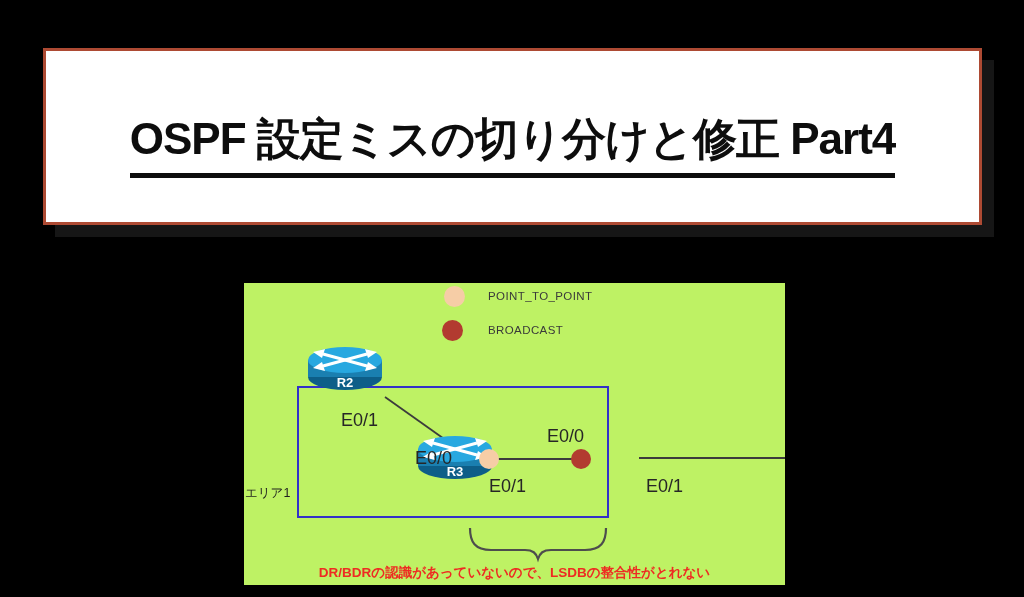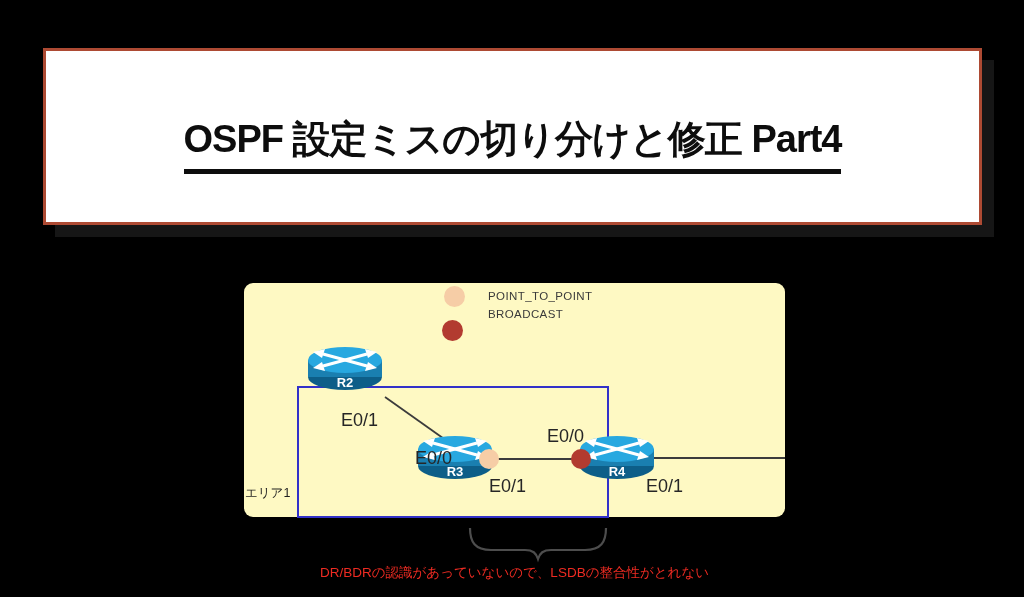--- a/index.html
+++ b/index.html
@@ -4,33 +4,33 @@
 <style>
   html,body{margin:0;padding:0;background:#000;}
   .stage{position:relative;width:1024px;height:597px;background:#000;overflow:hidden;
          font-family:"Liberation Sans","DejaVu Sans",sans-serif;}
 
   
   .title-box{position:absolute;left:43px;top:48px;width:933px;height:171px;
              background:#ffffff;border:3px solid #ad4a33;
              box-shadow:12px 12px 0 0 #161616;
              display:flex;align-items:center;justify-content:center;}
-  .title-text{font-size:38px;font-weight:bold;color:#0d0d0d;white-space:nowrap;
+  .title-text{font-size:44px;font-weight:bold;color:#0d0d0d;white-space:nowrap;
               letter-spacing:-1px;padding-bottom:4px;border-bottom:5px solid #0d0d0d;
               margin-top:14px;}
 
   
-  .panel{position:absolute;left:244px;top:283px;width:541px;height:234px;background:#fef9c3;border-radius:9px;}
+  .panel{position:absolute;left:244px;top:283px;width:541px;height:302px;background:#bef264;}
 
   .legend-dot{position:absolute;width:21px;height:21px;border-radius:50%;}
   .dot-p2p{left:200px;top:3px;background:#f6cda6;}
   .dot-bcast{left:198px;top:37px;background:#b23b30;}
   .legend-label{position:absolute;font-size:11.5px;color:#3a3a3a;letter-spacing:.4px;}
   .lbl-p2p{left:244px;top:7px;}
-  .lbl-bcast{left:244px;top:25px;}
+  .lbl-bcast{left:244px;top:41px;}
 
   .area-rect{position:absolute;left:53px;top:103px;width:308px;height:128px;
              border:2px solid #3231c9;}
 
   .layer{position:absolute;left:0;top:0;width:541px;height:302px;pointer-events:none;}
 
   .router{position:absolute;width:76px;height:46px;}
   .router-r2{left:63px;top:63px;}
   .router-r3{left:173px;top:152px;text-align:center;}
   .router-r4{left:335px;top:152px;}
@@ -38,21 +38,21 @@
   .if-label{position:absolute;font-size:18px;color:#262626;white-space:nowrap;}
   .if-r2-e01{left:97px;top:127px;}
   .if-r3-e00{left:171px;top:165px;}
   .if-r3-e01{left:245px;top:193px;}
   .if-r4-e00{left:303px;top:143px;}
   .if-r4-e01{left:402px;top:193px;}
 
   .area-label{position:absolute;left:1px;top:202px;font-size:12.5px;color:#1e1e1e;}
 
   .caption{position:absolute;left:0;top:281px;width:541px;text-align:center;
-           font-size:13.5px;font-weight:normal;color:#ee2b22;white-space:nowrap;}
+           font-size:13.5px;font-weight:bold;color:#ee2b22;white-space:nowrap;}
 </style>
 </head>
 <body>
 
 <div class="stage">
 
   <div class="title-box">
     <span class="title-text">OSPF 設定ミスの切り分けと修正 Part4</span>
   </div>
 
@@ -97,36 +97,20 @@
           <line x1="16" y1="8" x2="60" y2="20"></line>
             <line x1="60" y1="8" x2="16" y2="20"></line>
         </g>
         <polygon points="6,6 18,3 15,12" fill="#fff"></polygon>
           <polygon points="70,22 58,25 61,16" fill="#fff"></polygon>
         <polygon points="70,6 58,3 61,12" fill="#fff"></polygon>
           <polygon points="6,22 18,25 15,16" fill="#fff"></polygon>
         <text x="38" y="41" text-anchor="middle" font-size="13" font-weight="bold" fill="#ffffff">R3</text>
       </svg>
     </div>
-    <div class="router router-r4">
-      <svg viewBox="0 0 76 46">
-        <ellipse cx="38" cy="31" rx="37" ry="13" fill="#0d5e88"></ellipse>
-        <rect x="1" y="14" width="74" height="17" fill="#1a7fb0"></rect>
-        <ellipse cx="38" cy="14" rx="37" ry="13" fill="#28a8e0"></ellipse>
-        <g stroke="#fff" stroke-width="3">
-          <line x1="16" y1="8" x2="60" y2="20"></line>
-            <line x1="60" y1="8" x2="16" y2="20"></line>
-        </g>
-        <polygon points="6,6 18,3 15,12" fill="#fff"></polygon>
-          <polygon points="70,22 58,25 61,16" fill="#fff"></polygon>
-        <polygon points="70,6 58,3 61,12" fill="#fff"></polygon>
-          <polygon points="6,22 18,25 15,16" fill="#fff"></polygon>
-        <text x="38" y="41" text-anchor="middle" font-size="13" font-weight="bold" fill="#ffffff">R4</text>
-      </svg>
-    </div>
 
     <svg class="layer" viewBox="0 0 541 302">
       <circle cx="245" cy="176" r="10" fill="#f6cda6"></circle>
       <circle cx="337" cy="176" r="10" fill="#b23b30"></circle>
     </svg>
 
     <span class="if-label if-r2-e01">E0/1</span>
     <span class="if-label if-r3-e00">E0/0</span>
     <span class="if-label if-r3-e01">E0/1</span>
     <span class="if-label if-r4-e00">E0/0</span>

